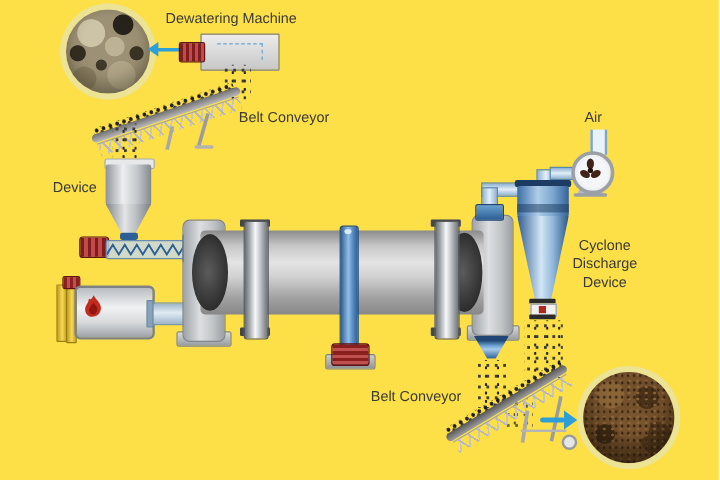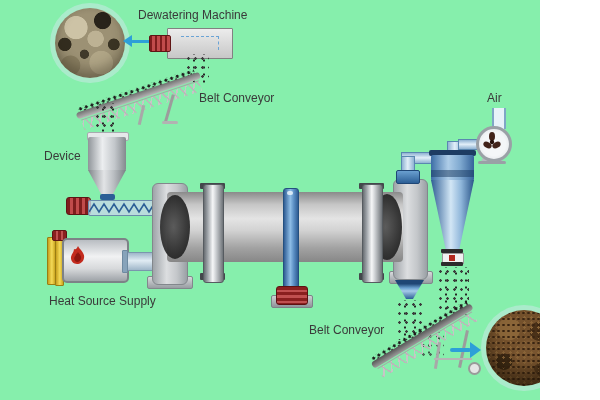--- a/index.html
+++ b/index.html
@@ -1,16 +1,16 @@
 <!DOCTYPE html>
 <html><head>
 <meta charset="utf-8">
 <style>
   html,body{margin:0;padding:0;background:#fff;}
-  #stage{position:relative;width:540px;height:400px;background:#86efac;overflow:hidden;
+  #stage{position:relative;width:599px;height:400px;background:#fde047;overflow:hidden;
          font-family:"Liberation Sans", sans-serif;color:#383838;}
   .abs{position:absolute;}
   .lbl{position:absolute;font-size:12px;color:#3a3a3a;white-space:nowrap;}
 
   
   .photo{position:absolute;border-radius:50%;
          box-shadow:0 0 0 5px rgba(216,230,242,.45), 0 2px 5px rgba(0,0,0,.12);}
   #wet-photo{left:55px;top:8px;width:70px;height:70px;background-color:#9a8f72;
     background-image:
       radial-gradient(circle at 68% 18%, #28231a 0 11%, transparent 12%),
@@ -203,21 +203,20 @@
   <div class="abs" id="heat-cap"></div>
   <div class="abs" id="heat-body">
     <svg width="22" height="22" viewBox="0 0 22 22" style="position:absolute;left:3px;top:5px;">
       <path d="M11,1 C13.5,5.5 18,8 17,13 C16.3,17 13,19 10,19 C6.3,19 3.6,16 4,12 C4.4,9 7,7.5 7,4 C9,5.2 10,3 11,1 Z" fill="#c32b1e"></path>
       <path d="M11,7 C12.5,9.5 14.5,10.5 14,13.5 C13.6,15.8 12,17 10.4,17 C8.4,17 7,15.4 7.2,13.2 C7.4,11.5 9,10.6 9.2,8.6 C10,9.3 10.5,8 11,7 Z" fill="#8f1710"></path>
     </svg>
   </div>
   <div class="abs" id="heat-pipe"></div>
   <div class="pipe-flange" style="left:122px;top:250px;width:4px;height:21px;"></div>
   <div class="pipe-flange" style="left:153px;top:250px;width:4px;height:21px;"></div>
-  <div class="lbl" style="left:49px;top:294px;">Heat Source Supply</div>
 
   <div class="head-base" style="left:147px;top:276px;width:44px;height:11px;"></div>
   <div class="head-base" style="left:389px;top:271px;width:42px;height:11px;"></div>
   <div class="head" style="left:152px;top:183px;width:34px;height:100px;"></div>
   <div class="head" style="left:393px;top:179px;width:33px;height:99px;"></div>
   <div class="abs" id="drum"></div>
   <div class="drum-end" style="left:160px;top:195px;width:30px;height:64px;"></div>
   <div class="drum-end" style="left:372px;top:194px;width:30px;height:66px;"></div>
   <div class="ring-tab" style="left:200px;top:183px;width:25px;"></div>
   <div class="ring-tab" style="left:200px;top:273px;width:25px;height:7px;"></div>
@@ -254,20 +253,21 @@
     <svg width="22" height="22" viewBox="0 0 22 22" style="position:absolute;left:2px;top:2px;">
       <g fill="#42231a">
         <ellipse cx="11" cy="5.5" rx="3" ry="4.4"></ellipse>
         <ellipse cx="6.5" cy="14" rx="3" ry="4.4" transform="rotate(120 6.5 14)"></ellipse>
         <ellipse cx="15.5" cy="14" rx="3" ry="4.4" transform="rotate(240 15.5 14)"></ellipse>
       </g>
       <circle cx="11" cy="11" r="2.2" fill="#26100a"></circle>
     </svg>
   </div>
   <div class="lbl" style="left:487px;top:91px;">Air</div>
+  <div id="cyclone-label">Cyclone Discharge Device</div>
 
   <div class="abs" id="drum-cone"></div>
   <div class="particles" style="left:396px;top:300px;width:26px;height:40px;"></div>
   <div class="particles" style="left:420px;top:332px;width:24px;height:26px;opacity:.75;"></div>
 
   <div class="abs" style="left:378px;top:296px;width:124px;height:84px;">
     <div class="abs" style="left:3px;top:64px;width:116px;height:20px;transform:rotate(-31deg);transform-origin:0 100%;">
       <div class="belt-material" style="left:2px;top:-5px;width:112px;height:6px;"></div>
       <div class="belt" style="left:0;top:0;width:116px;height:7px;background:linear-gradient(180deg,#565656,#9e9e9e);"></div>
       <div class="truss" style="left:3px;top:8px;width:110px;height:10px;"></div>

